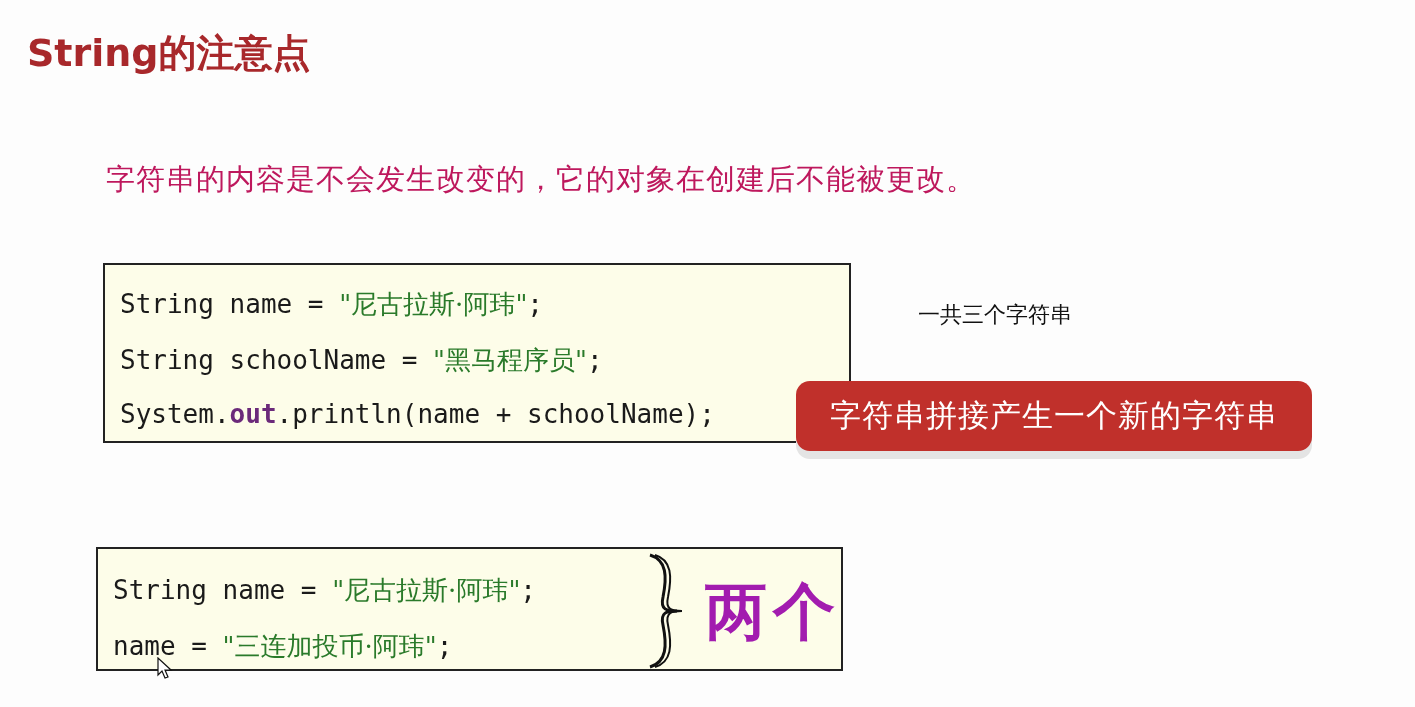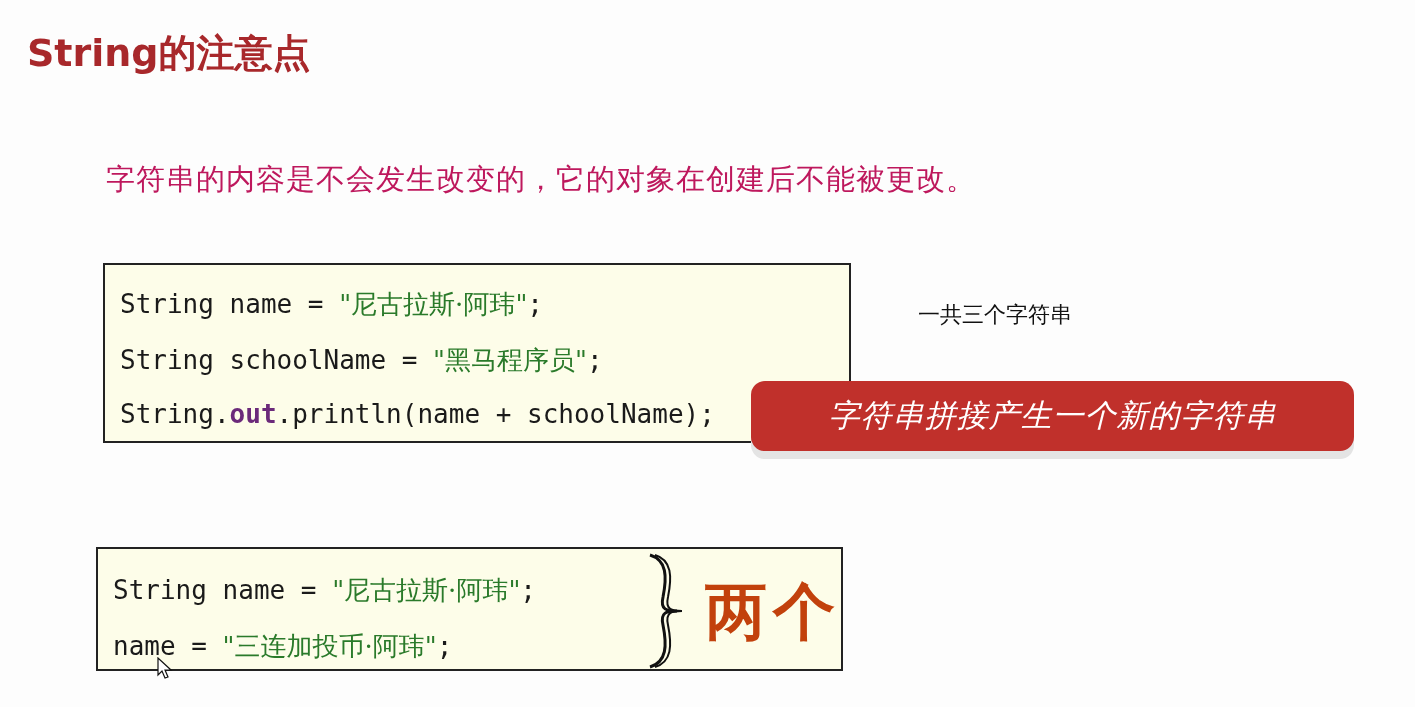--- a/index.html
+++ b/index.html
@@ -26,46 +26,45 @@
     .line {
       position:absolute; white-space:pre;
       font-family:"DejaVu Sans Mono", monospace; font-size:26px; color:#1a1a1a;
     }
     .str { color:#2a7a2a; font-family:"DejaVu Serif", serif; }
     .kw { color:#6b2a7a; font-weight:bold; }
     .note {
       position:absolute; left:918px; top:300px; font-size:22px; color:#111;text-align:center;
     }
     .banner {
-      position:absolute; left:751px; top:381px; width:603px; height:70px;
+      position:absolute; left:796px; top:381px; width:516px; height:70px;
       background:#c0302b; border-radius:14px;
       box-shadow:0 8px 0 #e4e4e4;
       color:#fff; font-size:31px; display:flex; align-items:center; justify-content:center;
       letter-spacing:1px;
-      font-style:italic;
     }
     .brace {
       position:absolute; left:645px; top:552px; width:40px; height:118px;
     }
     .hand {
-      position:absolute; left:705px; top:570px; font-size:62px; font-weight:bold; color:#c2410c;
+      position:absolute; left:705px; top:570px; font-size:62px; font-weight:bold; color:#a21caf;
       letter-spacing:6px;
     }
     .cursor { position:absolute; left:157px; top:657px; width:16px; height:24px; }
   </style>
 </head>
 <body>
 
 <div class="title">String的注意点</div>
 <div class="desc">字符串的内容是不会发生改变的，它的对象在创建后不能被更改。</div>
 
 <div class="codebox box1">
   <div class="line" style="left:15px; top:22px;"><span>String name = </span><span class="str">"尼古拉斯·阿玮"</span><span>;</span></div>
   <div class="line" style="left:15px; top:78px;"><span>String schoolName = </span><span class="str">"黑马程序员"</span><span>;</span></div>
-  <div class="line" style="left:15px; top:134px;"><span>String.</span><span class="kw">out</span><span>.println(name + schoolName);</span></div>
+  <div class="line" style="left:15px; top:134px;"><span>System.</span><span class="kw">out</span><span>.println(name + schoolName);</span></div>
 </div>
 
 <div class="note">一共三个字符串</div>
 <div class="banner">字符串拼接产生一个新的字符串</div>
 
 <div class="codebox box2">
   <div class="line" style="left:15px; top:24px;"><span>String name = </span><span class="str">"尼古拉斯·阿玮"</span><span>;</span></div>
   <div class="line" style="left:15px; top:80px;"><span>name = </span><span class="str">"三连加投币·阿玮"</span><span>;</span></div>
 </div>
 

